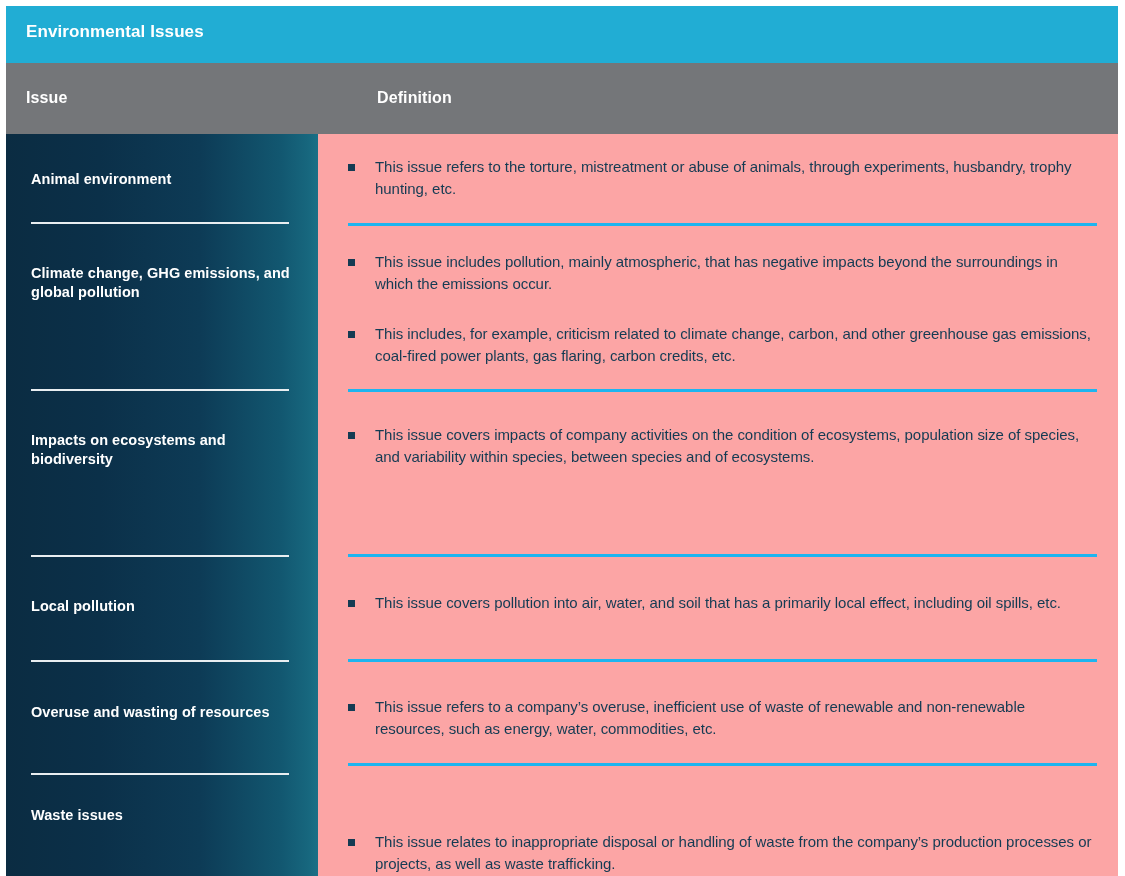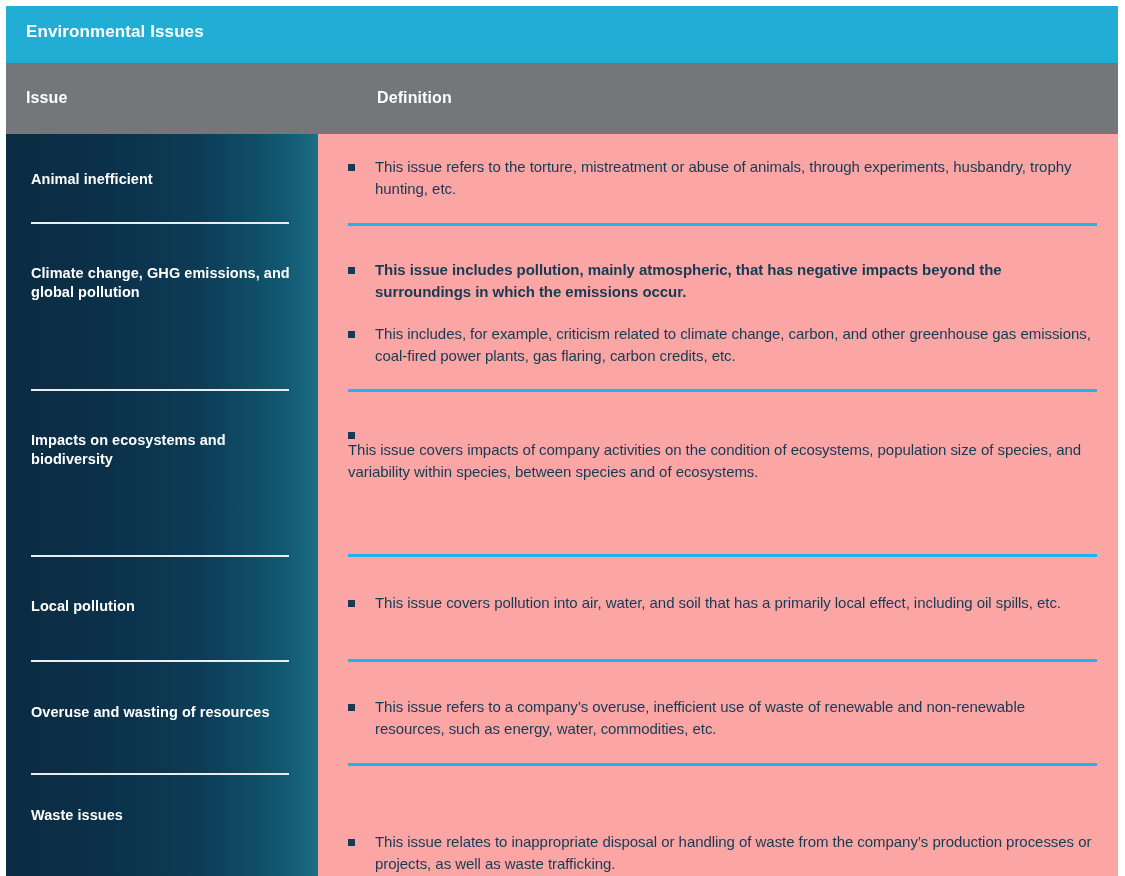--- a/index.html
+++ b/index.html
@@ -145,47 +145,47 @@
   <div class="title-band">
     <div class="title-band-text">Environmental Issues</div>
   </div>
 
   <div class="header-band">
     <div class="header-cell issue">Issue</div>
     <div class="header-cell definition">Definition</div>
   </div>
 
   <div class="issue-col" id="issue-col">
-      <div class="issue-item" style="top: 36px;">Animal inefficient</div>
+      <div class="issue-item" style="top: 36px;">Animal environment</div>
       <div class="issue-item" style="top: 130px;">Climate change, GHG emissions, and global pollution</div>
       <div class="issue-item" style="top: 297px;">Impacts on ecosystems and biodiversity</div>
       <div class="issue-item" style="top: 463px;">Local pollution</div>
       <div class="issue-item" style="top: 569px;">Overuse and wasting of resources</div>
       <div class="issue-item" style="top: 672px;">Waste issues</div>
       <div class="issue-rule" style="top: 88px;"></div>
       <div class="issue-rule" style="top: 255px;"></div>
       <div class="issue-rule" style="top: 421px;"></div>
       <div class="issue-rule" style="top: 526px;"></div>
       <div class="issue-rule" style="top: 639px;"></div>
     </div>
 
   <div class="def-col" id="def-col">
       <div class="def-bullet-row" style="top: 22px;">
         <span class="bullet-mark"></span>
         <span class="bullet-text">This issue refers to the torture, mistreatment or abuse of animals, through experiments, husbandry, trophy hunting, etc.</span>
       </div>
-      <div class="def-bullet-row" style="top: 125px; font-weight: bold;">
+      <div class="def-bullet-row" style="top: 117px;">
         <span class="bullet-mark"></span>
         <span class="bullet-text">This issue includes pollution, mainly atmospheric, that has negative impacts beyond the surroundings in which the emissions occur.</span>
       </div>
       <div class="def-bullet-row" style="top: 189px;">
         <span class="bullet-mark"></span>
         <span class="bullet-text">This includes, for example, criticism related to climate change, carbon, and other greenhouse gas emissions, coal-fired power plants, gas flaring, carbon credits, etc.</span>
       </div>
-      <div class="def-bullet-row" style="top: 290px; flex-direction: column;">
+      <div class="def-bullet-row" style="top: 290px;">
         <span class="bullet-mark"></span>
         <span class="bullet-text">This issue covers impacts of company activities on the condition of ecosystems, population size of species, and variability within species, between species and of ecosystems.</span>
       </div>
       <div class="def-bullet-row" style="top: 458px;">
         <span class="bullet-mark"></span>
         <span class="bullet-text">This issue covers pollution into air, water, and soil that has a primarily local effect, including oil spills, etc.</span>
       </div>
       <div class="def-bullet-row" style="top: 562px;">
         <span class="bullet-mark"></span>
         <span class="bullet-text">This issue refers to a company’s overuse, inefficient use of waste of renewable and non-renewable resources, such as energy, water, commodities, etc.</span>

